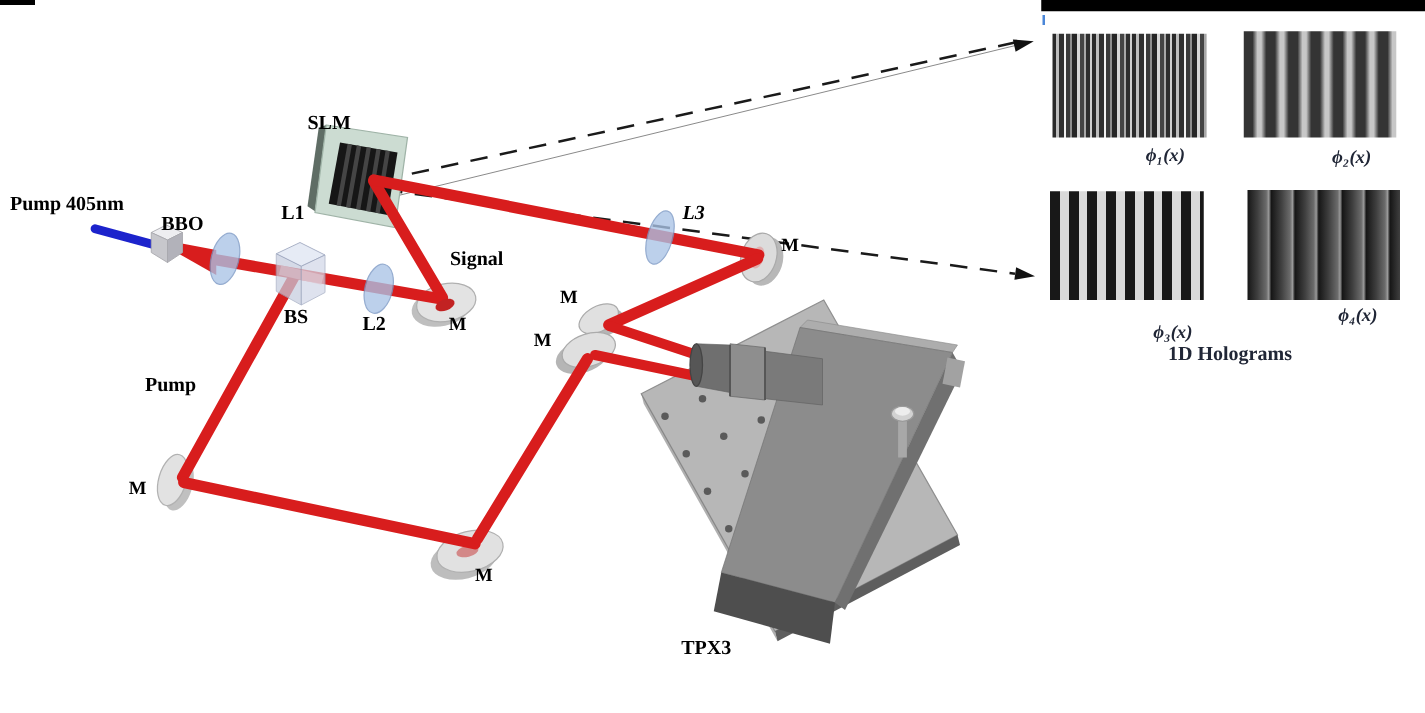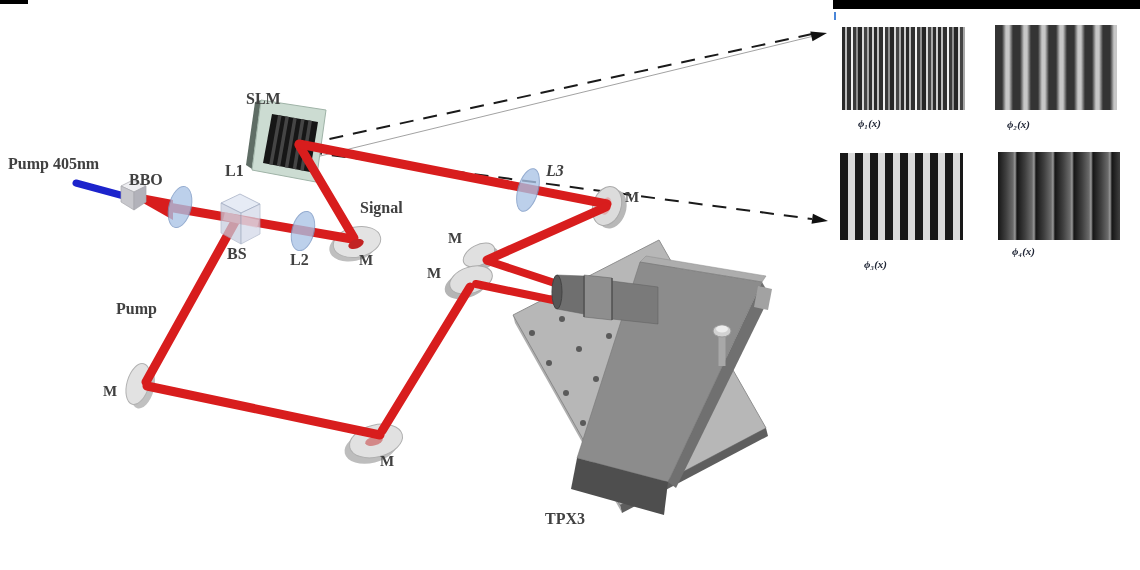--- a/index.html
+++ b/index.html
@@ -1,23 +1,23 @@
 <!DOCTYPE html>
 <html><head>
 <meta charset="utf-8">
 <style>
   html,body{margin:0;padding:0;background:#ffffff;}
   #stage{position:relative;width:1140px;height:570px;background:#ffffff;overflow:hidden;
          font-family:"Liberation Serif","DejaVu Serif",serif;}
   #diagram{position:absolute;left:0;top:0;}
-  .lbl{position:absolute;color:#404040;font-size:16px;font-weight:600;line-height:1;white-space:nowrap;}
+  .lbl{position:absolute;color:#000000;font-size:16px;font-weight:600;line-height:1;white-space:nowrap;}
   .lbl.small{font-size:15px;}
   .bar{position:absolute;background:#000;}
   .holo{position:absolute;}
-  .holo-label{position:absolute;color:#202636;font-size:11px;font-style:italic;font-weight:600;text-align:left;}
+  .holo-label{position:absolute;color:#202636;font-size:15px;font-style:italic;font-weight:600;text-align:right;}
   .holo-caption{position:absolute;color:#202636;font-size:16px;font-weight:600;text-align:center;}
   #h1{left:842px;top:27px;width:123px;height:83px;
       background:repeating-linear-gradient(90deg,#2a2a2a 0 3px,#bdbdbd 3px 5px,#303030 5px 9px,#f2f2f2 9px 11px,#3a3a3a 11px 14px,#8f8f8f 14px 16px,#262626 16px 20px,#d8d8d8 20px 22px,#444 22px 25px,#a8a8a8 25px 27px,#2e2e2e 27px 30px,#cfcfcf 30px 32px);}
   #h2{left:995px;top:25px;width:122px;height:85px;
       background:repeating-linear-gradient(90deg,#343434 0px,#343434 7px,#c7c7c7 11px,#c7c7c7 14px,#343434 18px);}
   #h3{left:840px;top:153px;width:123px;height:87px;
       background:repeating-linear-gradient(90deg,#181818 0 8px,#d9d9d9 8px 15px);}
   #h4{left:998px;top:152px;width:122px;height:88px;
       background:repeating-linear-gradient(90deg,#161616 0px,#3f3f3f 8px,#6b6b6b 15px,#999999 17px,#161616 19px);}
   .tick{position:absolute;left:834px;top:12px;width:2px;height:8px;background:#4a86d8;}
@@ -185,14 +185,15 @@
   <div class="lbl small" style="left:380px;top:454px;">M</div>
 
   <div class="holo" id="h1"></div>
   <div class="holo" id="h2"></div>
   <div class="holo" id="h3"></div>
   <div class="holo" id="h4"></div>
   <div class="holo-label" style="left:858px;top:117px;width:90px;">ϕ₁(x)</div>
   <div class="holo-label" style="left:1007px;top:118px;width:90px;">ϕ₂(x)</div>
   <div class="holo-label" style="left:864px;top:246px;width:90px;margin-top:12px;">ϕ₃(x)</div>
   <div class="holo-label" style="left:1012px;top:245px;width:90px;">ϕ₄(x)</div>
+  <div class="holo-caption" style="left:904px;top:275px;width:160px;">1D Holograms</div>
 
 </div>
 
 </body></html>

